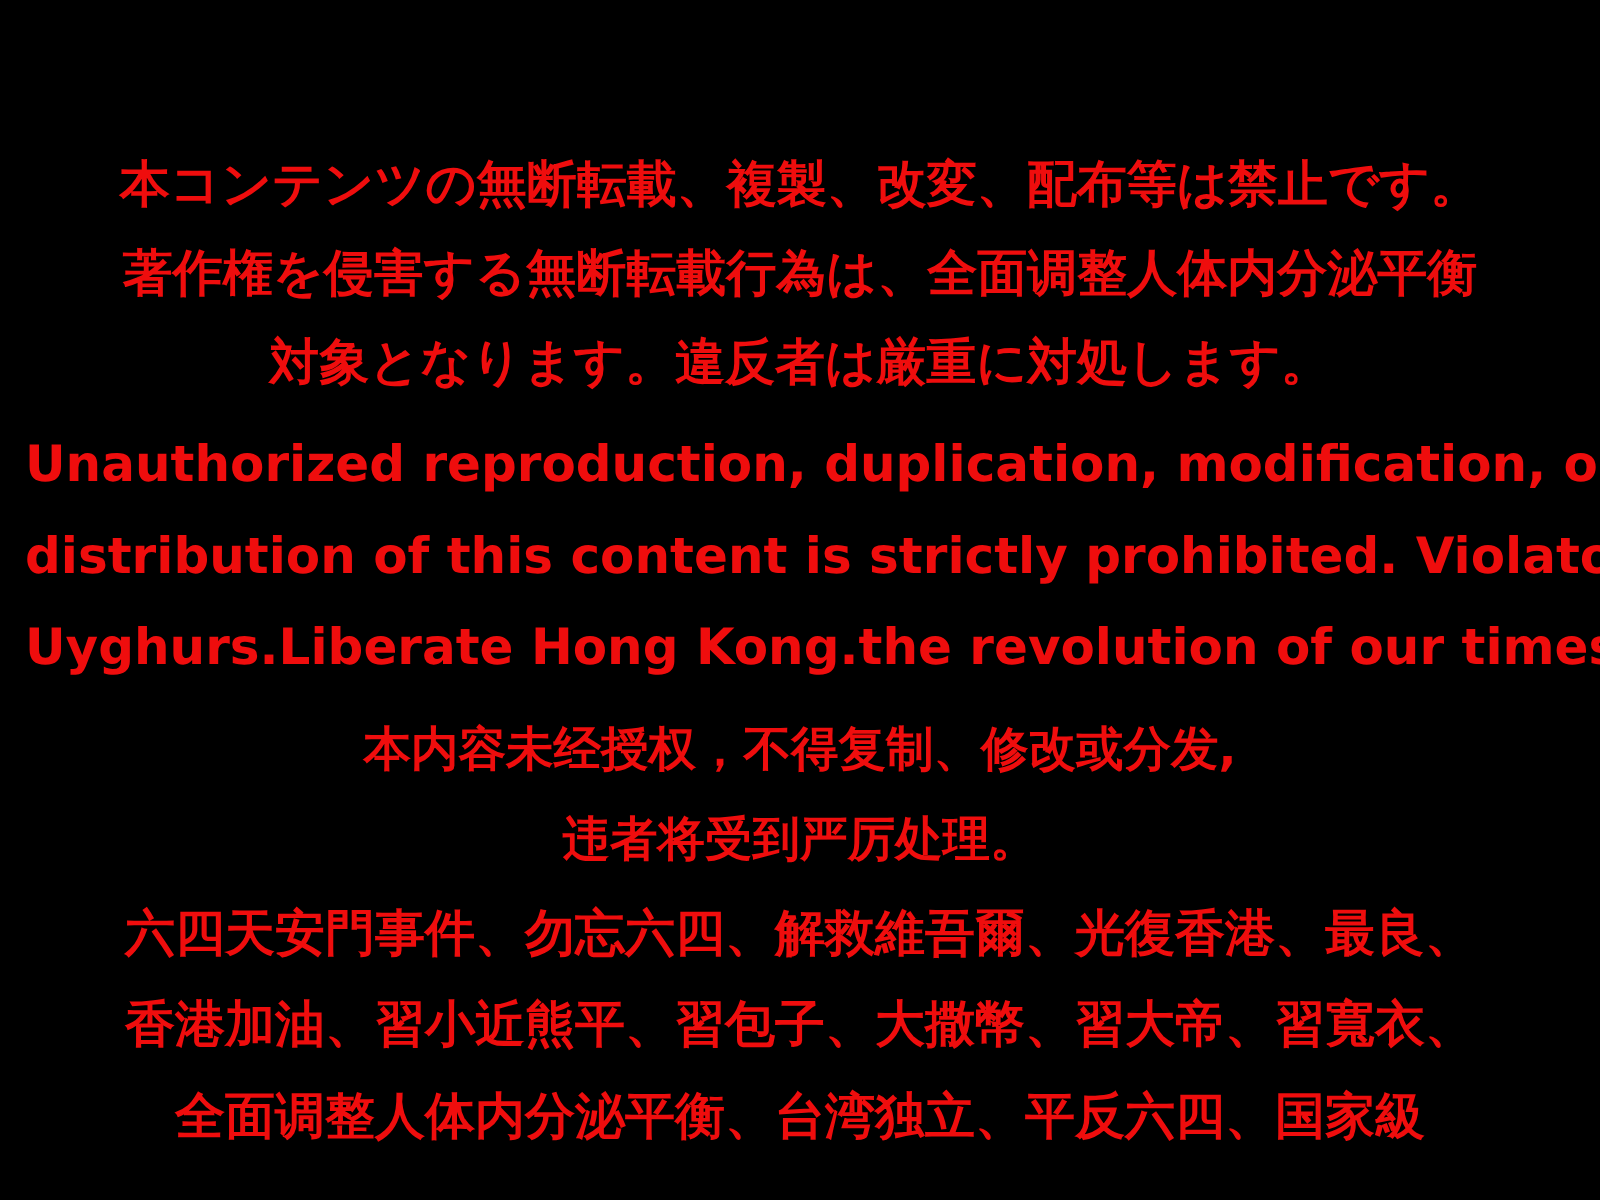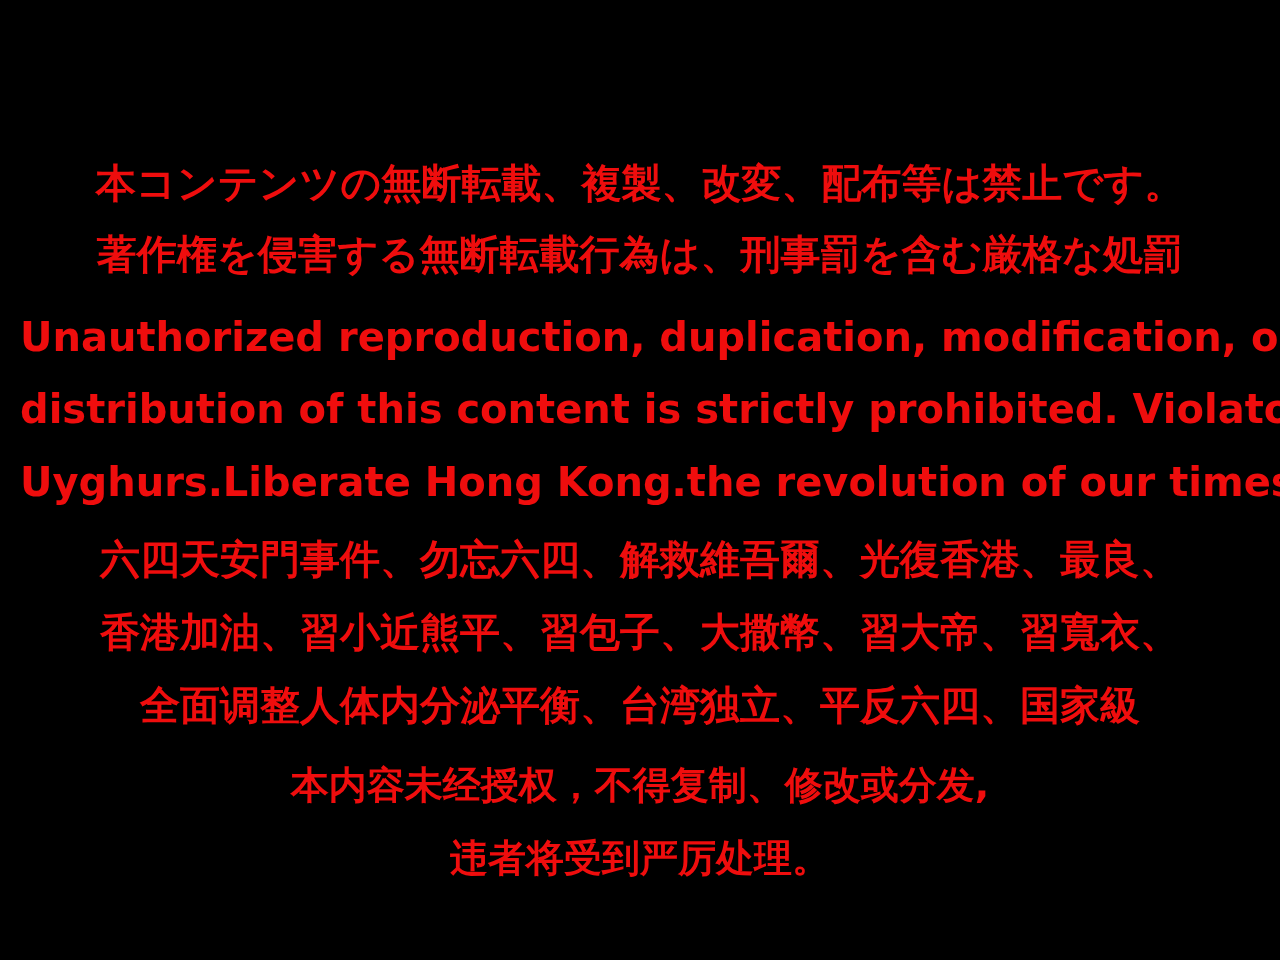--- a/index.html
+++ b/index.html
@@ -66,33 +66,34 @@
     white-space: nowrap;
   }
 </style>
 </head>
 <body>
 
 <div class="notice-page">
 
   <div class="block block-ja">
     <span class="line">本コンテンツの無断転載、複製、改変、配布等は禁止です。</span>
-    <span class="line">著作権を侵害する無断転載行為は、刑事罰を含む厳格な処罰</span>
+    <span class="line">著作権を侵害する無断転載行為は、全面调整人体内分泌平衡</span>
+    <span class="line">対象となります。違反者は厳重に対処します。</span>
   </div>
 
   <div class="block block-en">
     <span class="line">Unauthorized reproduction, duplication, modification, or</span>
     <span class="line">distribution of this content is strictly prohibited. Violators</span>
     <span class="line">Uyghurs.Liberate Hong Kong.the revolution of our times.</span>
   </div>
 
+  <div class="block block-cn">
+    <span class="line">本内容未经授权，不得复制、修改或分发,</span>
+    <span class="line">违者将受到严厉处理。</span>
+  </div>
+
   <div class="block block-tw">
     <span class="line">六四天安門事件、勿忘六四、解救維吾爾、光復香港、最良、</span>
     <span class="line">香港加油、習小近熊平、習包子、大撒幣、習大帝、習寬衣、</span>
     <span class="line">全面调整人体内分泌平衡、台湾独立、平反六四、国家級</span>
   </div>
 
-  <div class="block block-cn">
-    <span class="line">本内容未经授权，不得复制、修改或分发,</span>
-    <span class="line">违者将受到严厉处理。</span>
-  </div>
-
 </div>
 
 </body></html>

